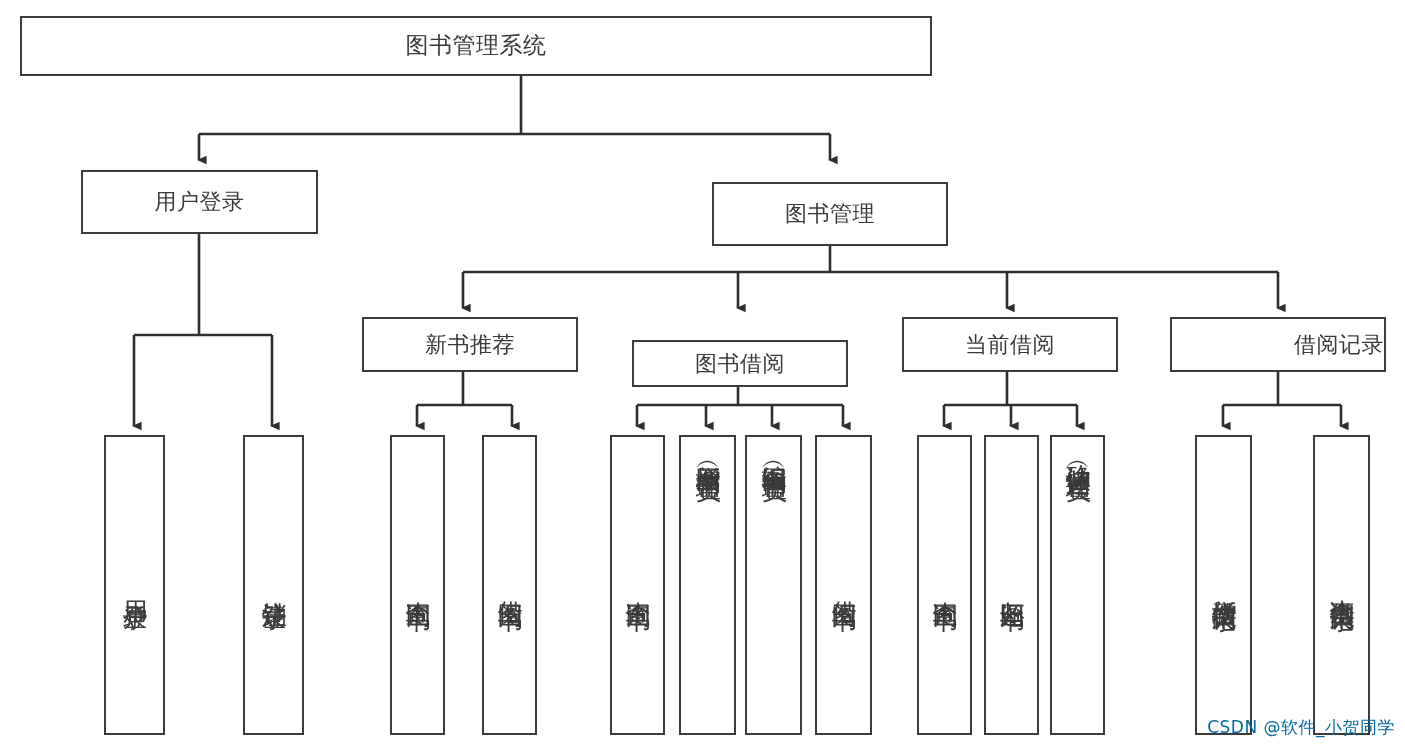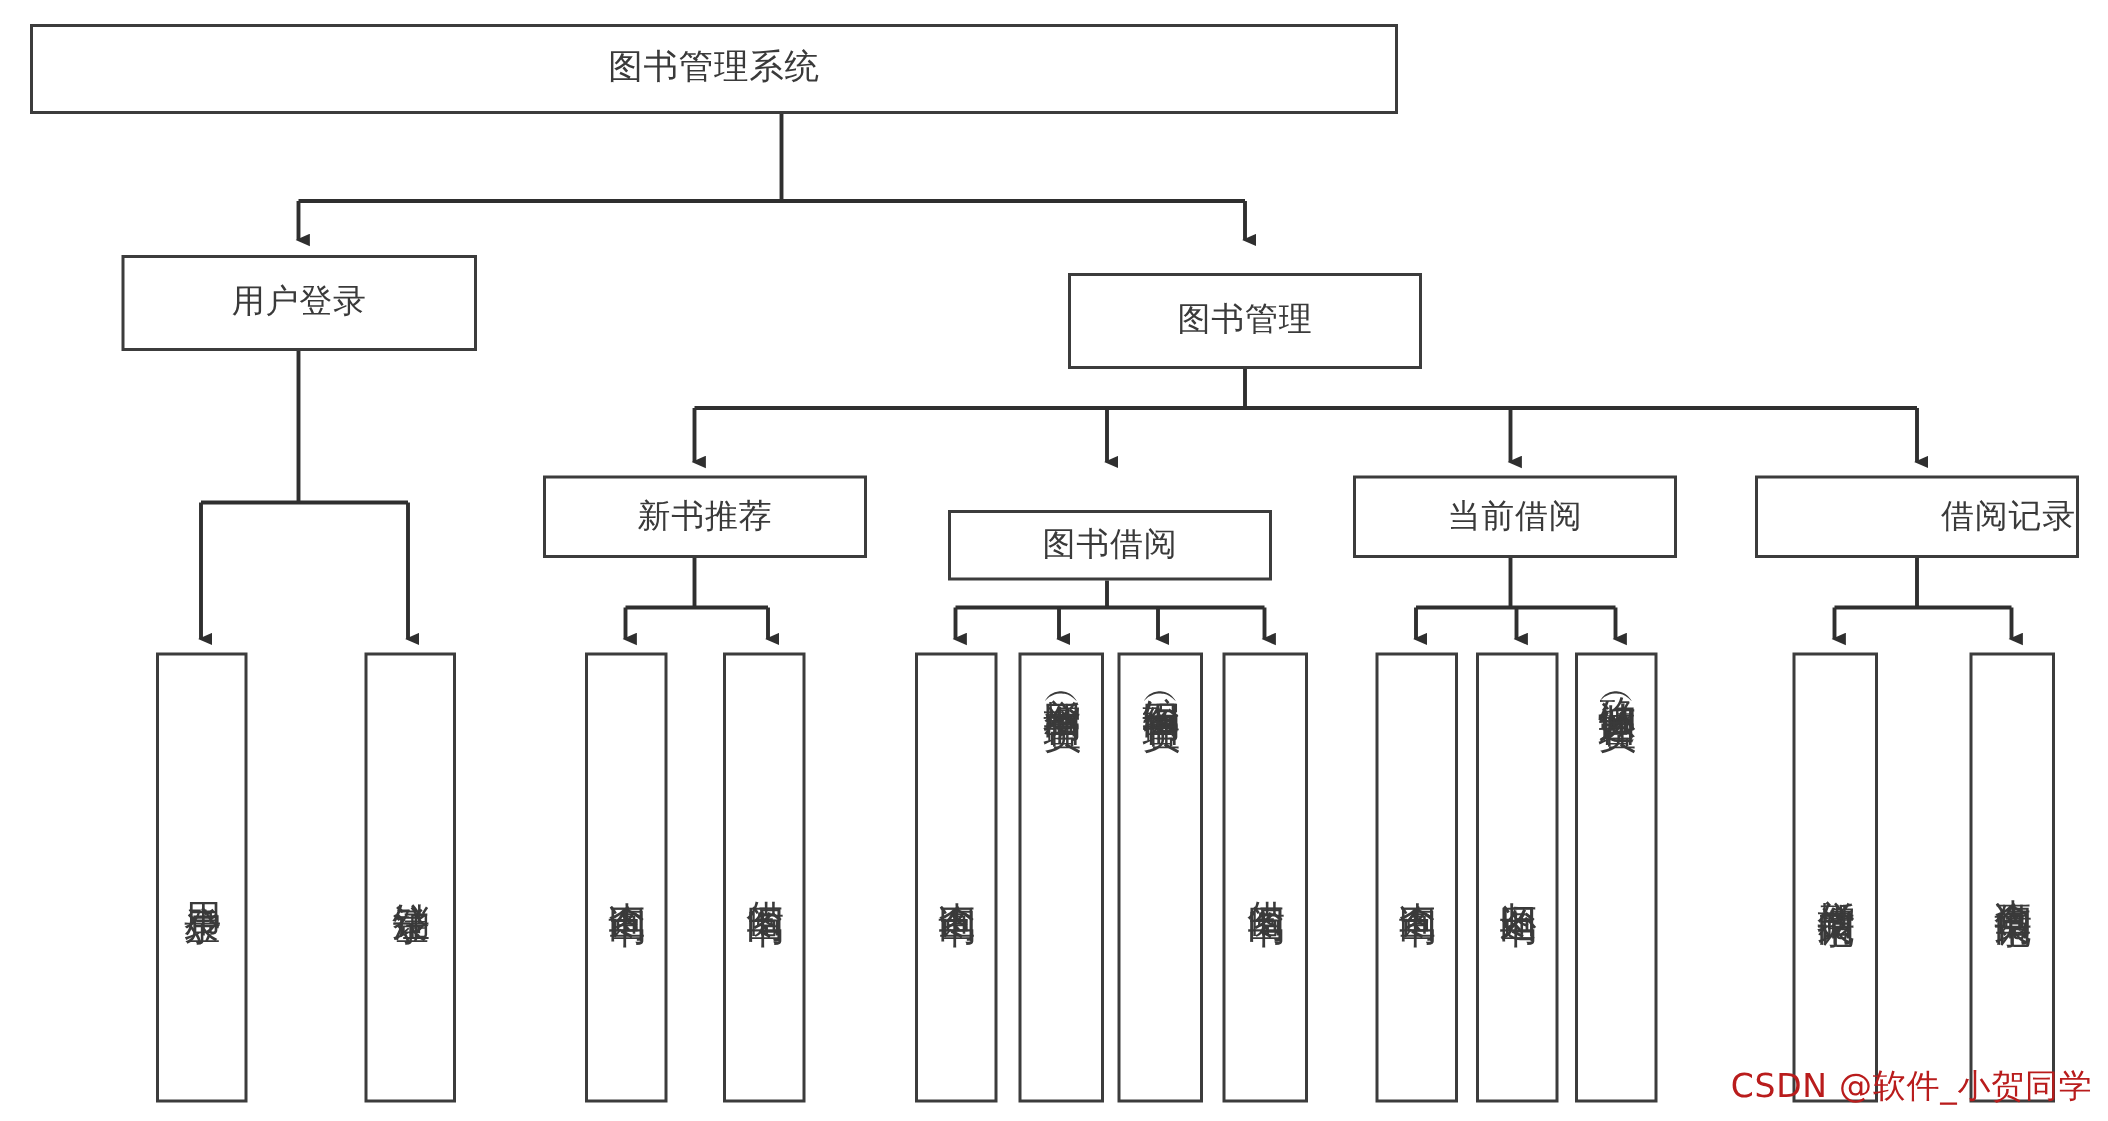--- a/index.html
+++ b/index.html
@@ -62,22 +62,22 @@
     max-height: 285px;
   }
   .node.vertical.centered {
     align-items: center;
     padding-top: 0;
   }
   #watermark {
     position: absolute;
     right: 10px;
     bottom: 8px;
-    font-size: 22px;
-    color: #b91c1c;
+    font-size: 17px;
+    color: #0369a1;
     letter-spacing: 0.5px;
     white-space: nowrap;
     user-select: none;
   }
 </style>
 </head>
 <body>
 
 <div id="diagram-root">
 

